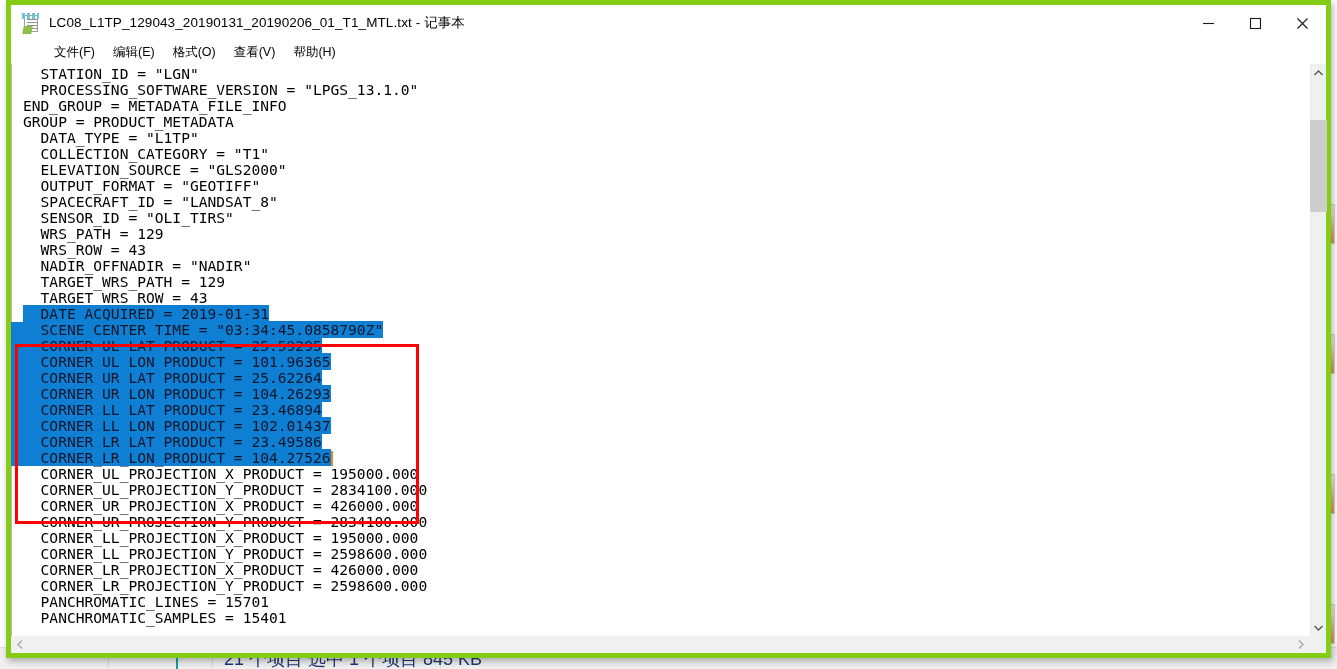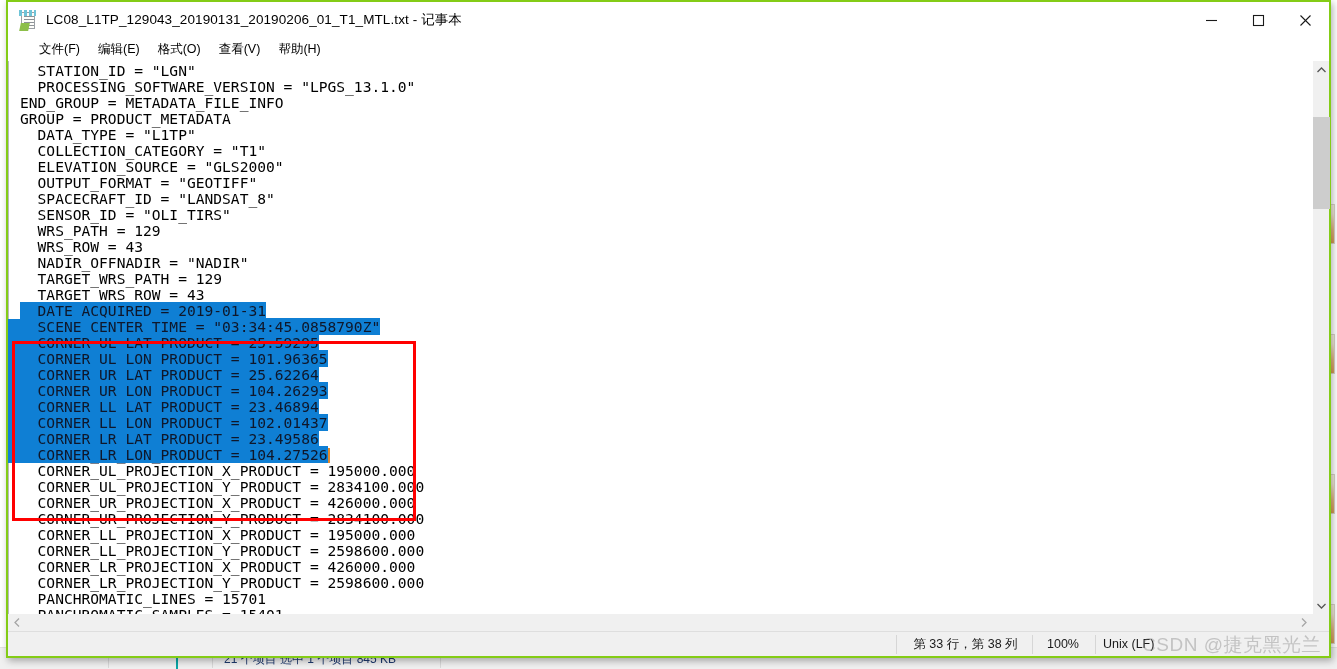--- a/index.html
+++ b/index.html
@@ -38,36 +38,36 @@
     border-bottom: 16px solid #e09a4d;
   }
   .bg-file-text {
     position: absolute; right: 0; top: 46px; width: 40px;
     line-height: 11px; letter-spacing: -.2px; white-space: nowrap;
     color: #203a66; font-size: 10px;
   }
   .bg-explorer-status {
     position: absolute; left: 0; bottom: 0; width: 1337px; height: 22px;
     background: #f0f0f0; border-top: 1px solid #e2e2e2;
-    font-size: 12px; color: #1f3a6e; line-height: 22px;
+    font-size: 18px; color: #1f3a6e; line-height: 22px;
   }
   .bg-status-seg { position: absolute; white-space: nowrap; }
   .bg-status-divider {
     position: absolute; top: 2px; width: 1px; height: 18px; background: #d9d9d9;
   }
   .bg-teal-bar {
     position: absolute; width: 2px; background: #0aa6a6;
   }
 
   
   #notepad-window {
     position: absolute; left: 6px; top: 0px;
     width: 1325px; height: 658px;
     background: #ffffff;
-    border: 2px solid #84cc16;
+    border: 5px solid #84cc16;
     box-shadow: 2px 3px 7px rgba(0,0,0,.30);
     display: flex; flex-direction: column;
   }
 
   
   #title-bar {
     height: 36px; min-height: 36px; background: #ffffff;
     display: flex; align-items: center;
     position: relative;
   }
@@ -99,21 +99,21 @@
   .win-btns { position: absolute; right: 0; top: 0; height: 36px; display: flex; }
   .win-btn {
     width: 47px; height: 36px; display: flex; align-items: center; justify-content: center;
     background: transparent;
   }
   .win-btn svg { display: block; }
 
   
   #menu-bar {
     height: 22px; min-height: 22px; background: #ffffff;
-    display: flex; align-items: center; padding-left: 22px;
+    display: flex; align-items: center; padding-left: 22px; margin-left: 12px;
   }
   .menu-item {
     font-size: 12.5px; color: #000000; padding: 2px 9px; white-space: nowrap;
   }
 
   
   #editor-area {
     flex: 1 1 auto; position: relative; background: #ffffff;
     border-top: 1px solid #ffffff;
     display: flex; min-height: 0;
@@ -308,23 +308,14 @@
         </svg>
     </div>
     <div id="h-scroll-right">
       <svg width="6" height="9" viewBox="0 0 6 9">
           <path d="M1 0.5 L5 4.5 L1 8.5" fill="none" stroke="#a6a6a6" stroke-width="1.3"></path>
         </svg>
     </div>
     <div id="h-corner"></div>
   </div>
 
-  <div id="status-bar">
-    <div class="status-sep" style="left:888px;"></div>
-    <div class="status-sep" style="left:1024px;"></div>
-    <div class="status-sep" style="left:1087px;"></div>
-    <div class="status-cell" style="left:900px; width:115px;">第 33 行，第 38 列</div>
-    <div class="status-cell" style="left:1030px; width:50px;">100%</div>
-    <div class="status-cell" style="left:1095px; width:70px; text-align:left;">Unix (LF)</div>
-    <div id="watermark">CSDN @捷克黑光兰</div>
-  </div>
 
 </div>
 
 </body></html>

